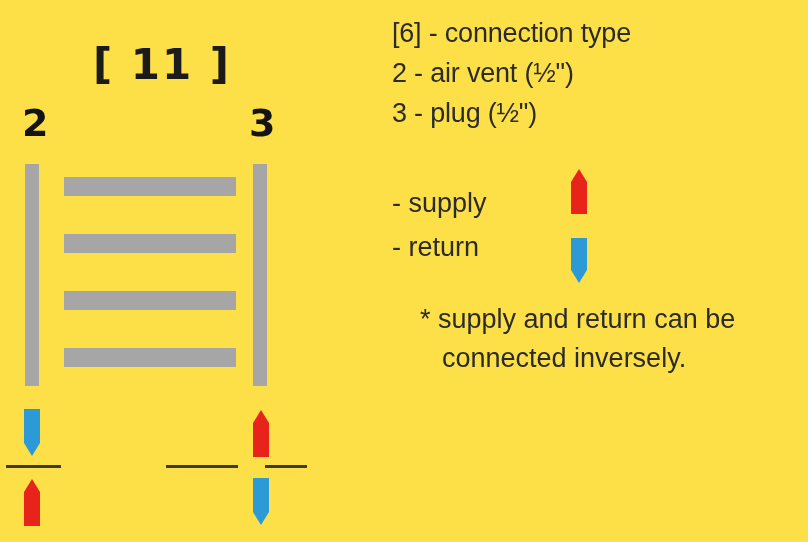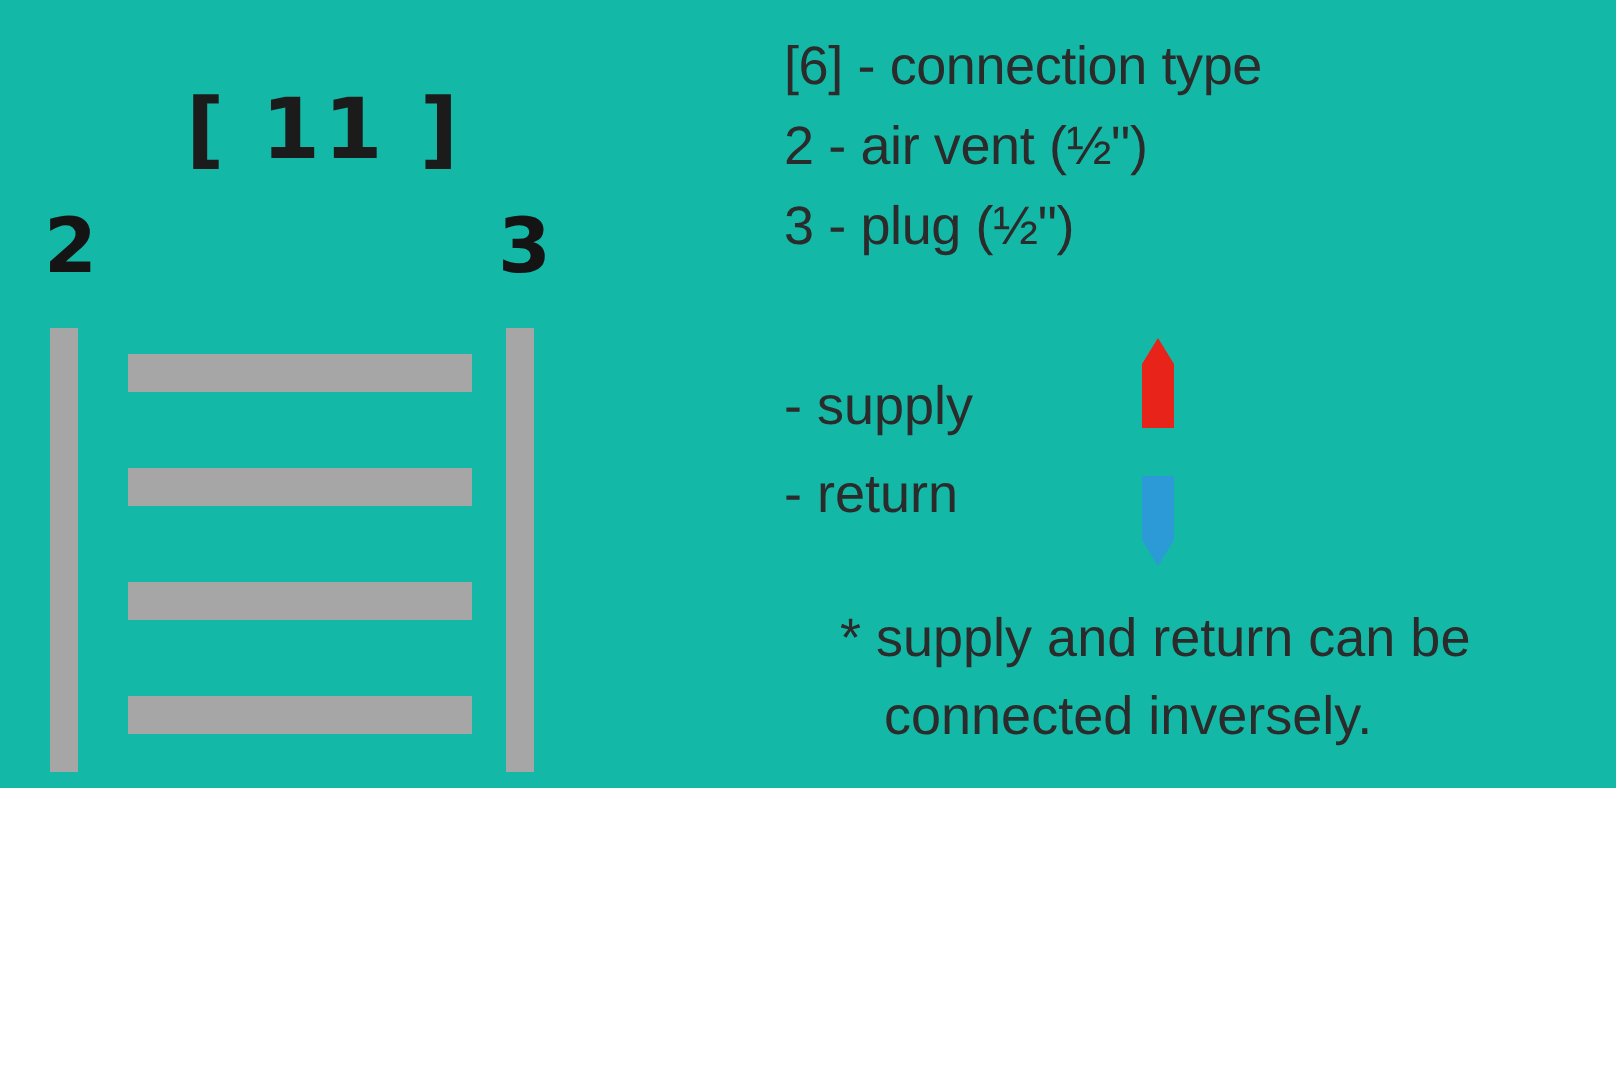--- a/index.html
+++ b/index.html
@@ -7,22 +7,22 @@
     padding: 0;
     background: #ffffff;
   }
   body {
     font-family: "Liberation Sans", sans-serif;
     color: #231f20;
   }
   #page {
     position: relative;
     width: 808px;
-    height: 394px;
-    background: #14b8a6;
+    height: 542px;
+    background: #fde047;
     overflow: hidden;
   }
 
   
   #diagram {
     position: absolute;
     left: 0;
     top: 0;
     width: 380px;
     height: 542px;

